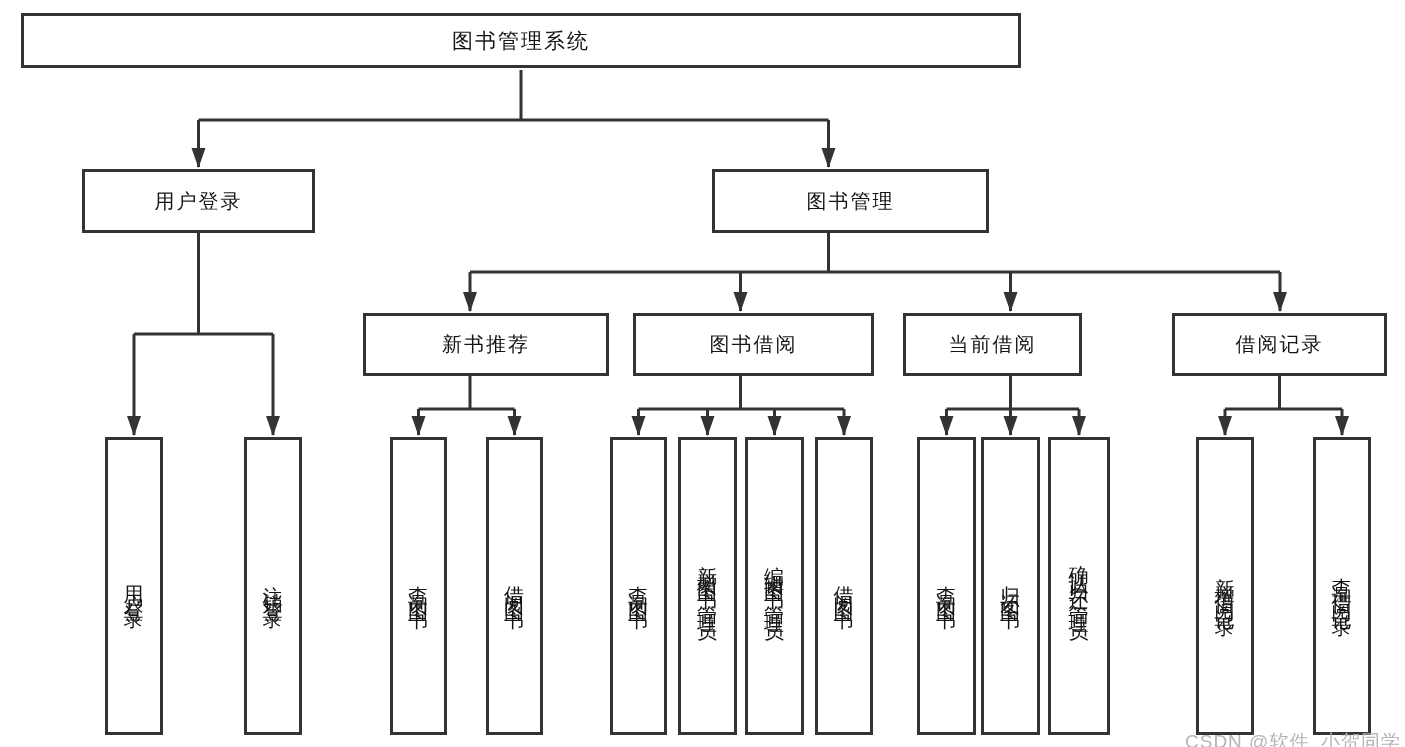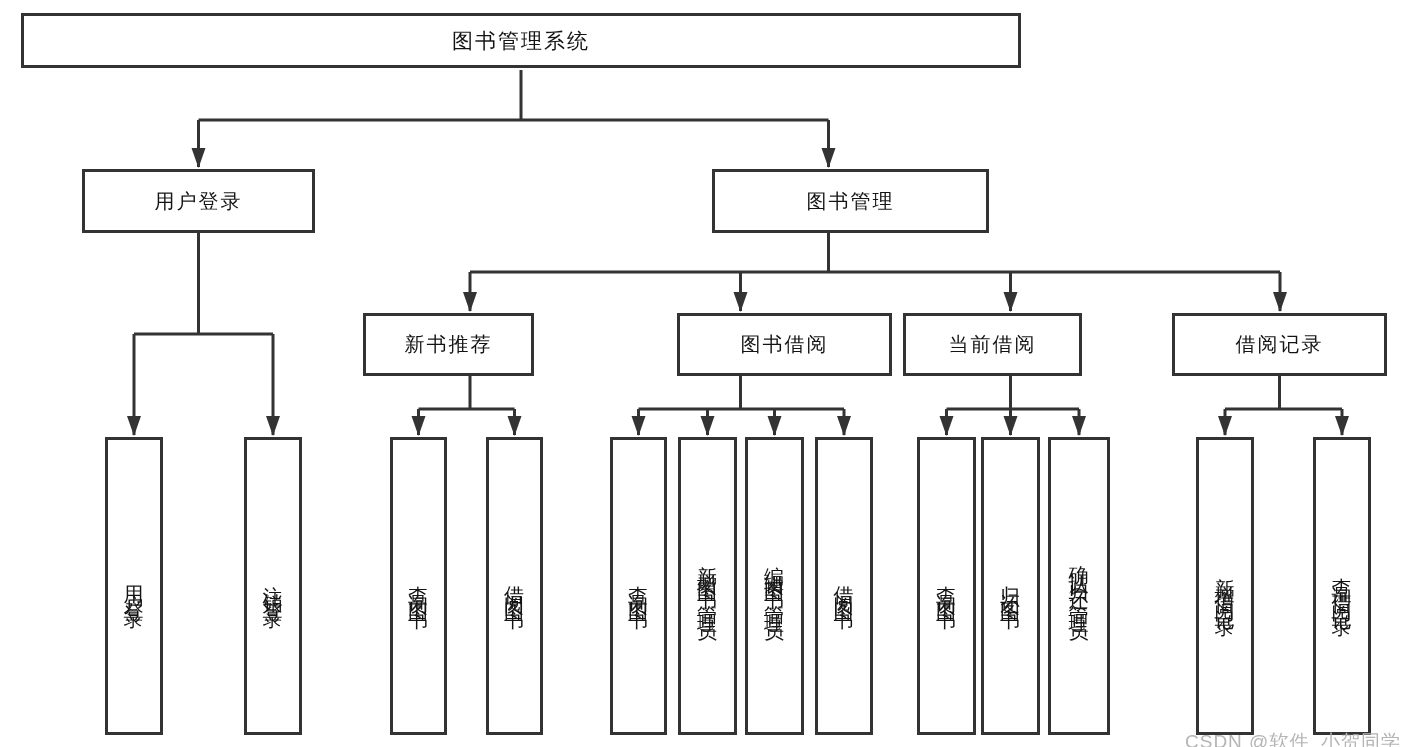--- a/index.html
+++ b/index.html
@@ -26,22 +26,22 @@
     font-size:20px;
     letter-spacing:8px;
     line-height:1;
   }
   .title{font-size:21px;}
 
   
   .p-root{left:21px;  top:13px;  width:1000px;height:55px;}
   .p-l2a {left:82px;  top:169px; width:233px; height:64px;}
   .p-l2b {left:712px; top:169px; width:277px; height:64px;}
-  .p-l3a {left:363px; top:313px; width:171px; height:63px;}
-  .p-l3b {left:633px; top:313px; width:215px; height:63px;margin-left:44px;}
+  .p-l3a {left:363px; top:313px; width:246px; height:63px;}
+  .p-l3b {left:633px; top:313px; width:241px; height:63px;}
   .p-l3c {left:903px; top:313px; width:179px; height:63px;}
   .p-l3d {left:1172px;top:313px; width:215px; height:63px;}
 
   .p-g0a{left:105px; top:437px; width:58px; height:298px;}
   .p-g0b{left:244px; top:437px; width:58px; height:298px;}
   .p-g1a{left:390px; top:437px; width:57px; height:298px;}
   .p-g1b{left:486px; top:437px; width:57px; height:298px;}
   .p-g2a{left:610px; top:437px; width:57px; height:298px;}
   .p-g2b{left:678px; top:437px; width:59px; height:298px;}
   .p-g2c{left:745px; top:437px; width:59px; height:298px;}

